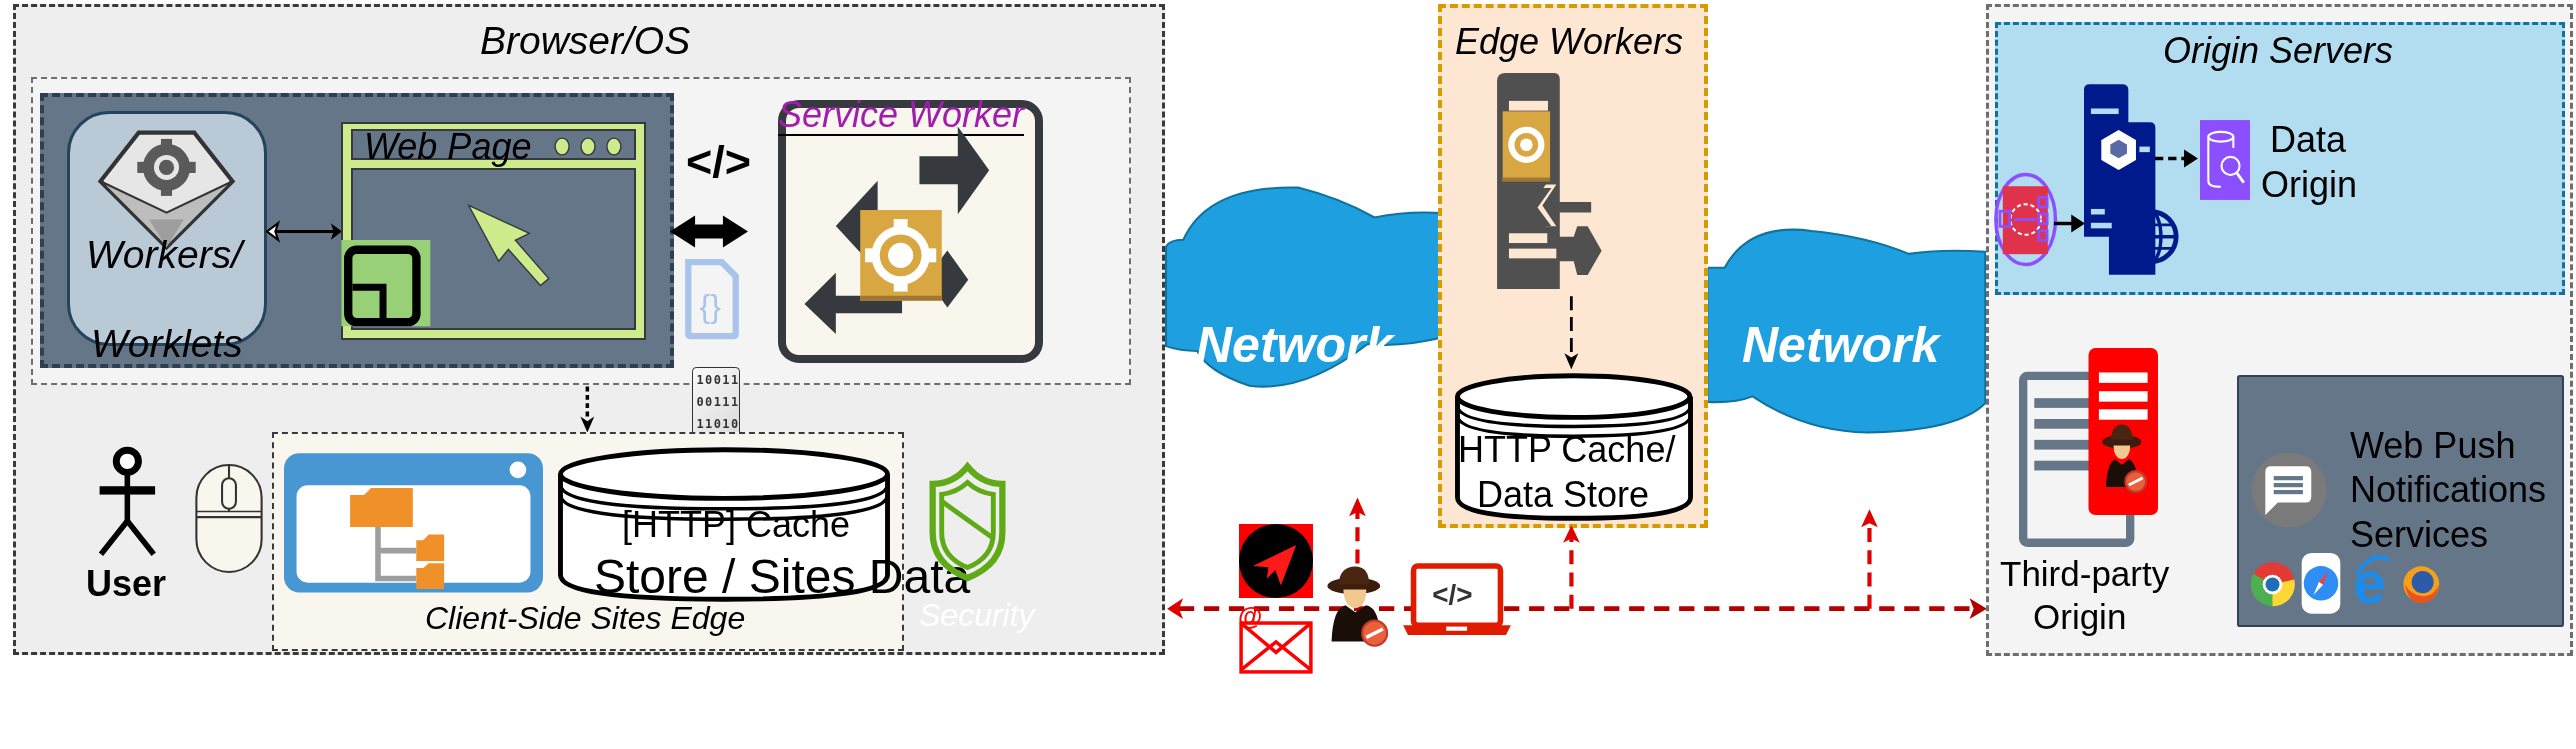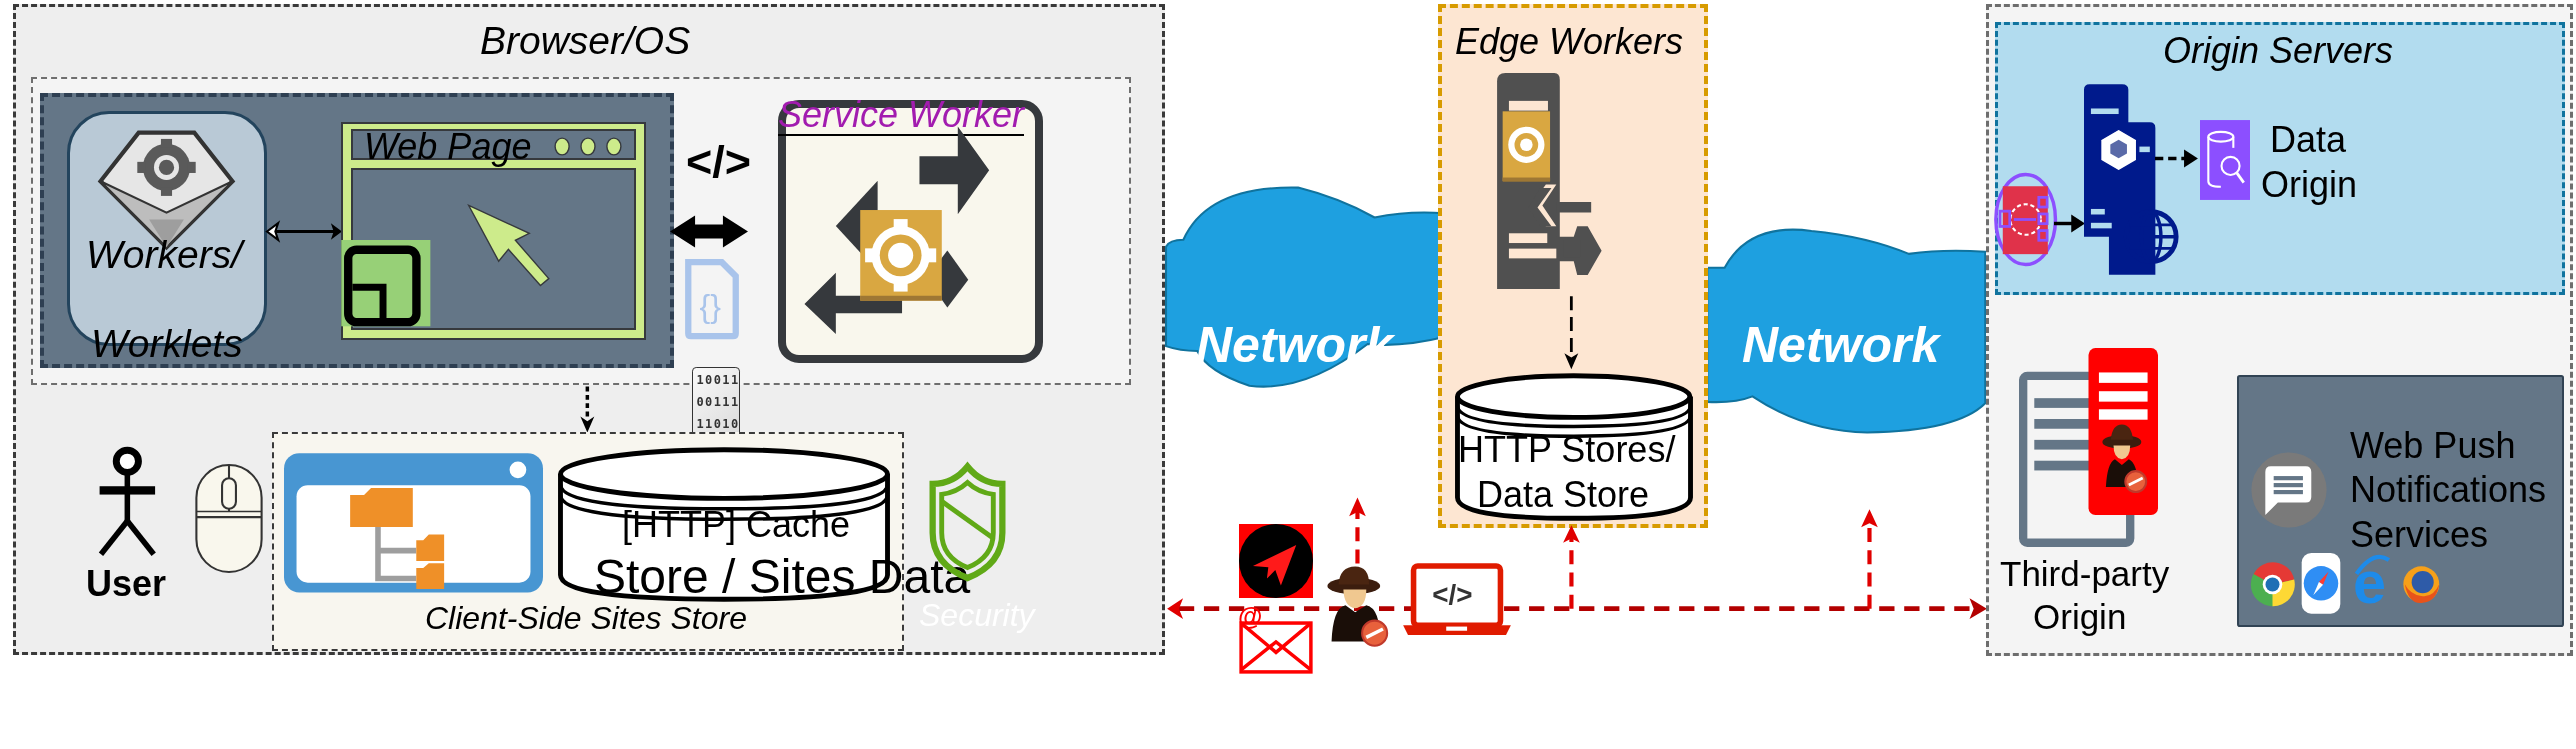--- a/index.html
+++ b/index.html
@@ -141,21 +141,21 @@
   <path d="M190,165 H200 L208,158 H230 V195 H190 Z" fill="#ef9028"></path>
 </svg>
 <svg class="abs" style="left:557px;top:446px;" width="334" height="157" viewBox="0 0 480 225">
   <path d="M5,40 V185 Q5,220 240,220 Q475,220 475,185 V40" fill="#fff" stroke="#000" stroke-width="7"></path>
   <ellipse cx="240" cy="40" rx="235" ry="35" fill="#fff" stroke="#000" stroke-width="7"></ellipse>
   <path d="M5,55 Q5,90 240,90 Q475,90 475,55" fill="none" stroke="#000" stroke-width="5"></path>
   <path d="M5,70 Q5,105 240,105 Q475,105 475,70" fill="none" stroke="#000" stroke-width="5"></path>
 </svg>
 <div class="abs txt" style="left:602px;top:507px;font-size:36px;margin-left:20px;">[HTTP] Cache</div>
 <div class="abs txt" style="left:594px;top:553px;font-size:48px;">Store / Sites Data</div>
-<div class="abs txt title-u" style="left:425px;top:602px;font-size:32px;">Client-Side Sites Store</div>
+<div class="abs txt title-u" style="left:425px;top:602px;font-size:32px;">Client-Side Sites Edge</div>
 
 <svg class="abs" style="left:929px;top:463px;" width="77" height="122" viewBox="0 0 110 175">
   <path d="M55,5 Q35,30 5,30 V100 Q5,145 55,165 Q105,145 105,100 V30 Q75,30 55,5 Z" fill="none" stroke="#60a917" stroke-width="9"></path>
   <path d="M55,28 Q40,42 18,45 V100 Q18,135 55,150 Q92,135 92,100 V45 Q70,42 55,28 Z" fill="none" stroke="#60a917" stroke-width="7"></path>
   <line x1="18" y1="55" x2="92" y2="108" stroke="#60a917" stroke-width="7"></line>
 </svg>
 <div class="abs txt" style="left:919px;top:599px;font-size:32px;font-style:italic;color:#ffffff;">Security</div>
 
 <svg class="abs" style="left:1166px;top:184px;" width="292" height="327" viewBox="0 0 420 470">
   <path d="M0,90 Q5,80 25,80 Q60,2 190,5 Q250,20 300,48 Q350,38 400,42 V220 Q340,235 290,230 Q200,300 120,290 Q60,270 45,240 Q20,240 0,233 Z" fill="#1ea0e0" stroke="#10739e" stroke-width="3"></path>
@@ -188,21 +188,21 @@
 <svg class="abs" style="left:1563px;top:296px;" width="16.7" height="77" viewBox="0 0 24 110">
   <line x1="12" y1="0" x2="12" y2="85" stroke="#000" stroke-width="4" stroke-dasharray="20,10"></line>
   <polygon points="2,82 12,105 22,82 12,88" fill="#000"></polygon>
 </svg>
 <svg class="abs" style="left:1454px;top:372px;" width="240" height="150" viewBox="0 0 345 215">
   <path d="M5,35 V180 Q5,210 172,210 Q340,210 340,180 V35" fill="#fff" stroke="#000" stroke-width="7"></path>
   <ellipse cx="172" cy="35" rx="167" ry="30" fill="#fff" stroke="#000" stroke-width="7"></ellipse>
   <path d="M5,48 Q5,78 172,78 Q340,78 340,48" fill="none" stroke="#000" stroke-width="5"></path>
   <path d="M5,62 Q5,92 172,92 Q340,92 340,62" fill="none" stroke="#000" stroke-width="5"></path>
 </svg>
-<div class="abs txt" style="left:1458px;top:432px;font-size:36px;">HTTP Stores/</div>
+<div class="abs txt" style="left:1458px;top:432px;font-size:36px;">HTTP Cache/</div>
 <div class="abs txt" style="left:1477px;top:477px;font-size:36px;">Data Store</div>
 
 <svg class="abs" style="left:1163px;top:494px;" width="828" height="132" viewBox="0 0 1190 190">
   <line x1="22" y1="165" x2="1170" y2="165" stroke="#b30000" stroke-width="7" stroke-dasharray="22,14"></line>
   <polygon points="5,165 28,150 22,165 28,180" fill="#e00000"></polygon>
   <polygon points="1185,165 1160,150 1166,165 1160,180" fill="#b30000"></polygon>
   <line x1="279" y1="100" x2="279" y2="25" stroke="#e00000" stroke-width="6" stroke-dasharray="20,12"></line>
   <polygon points="279,5 267,32 279,26 291,32" fill="#e00000"></polygon>
   <line x1="587" y1="165" x2="587" y2="55" stroke="#e00000" stroke-width="6" stroke-dasharray="20,12"></line>
   <polygon points="587,45 575,70 587,64 599,70" fill="#e00000"></polygon>

